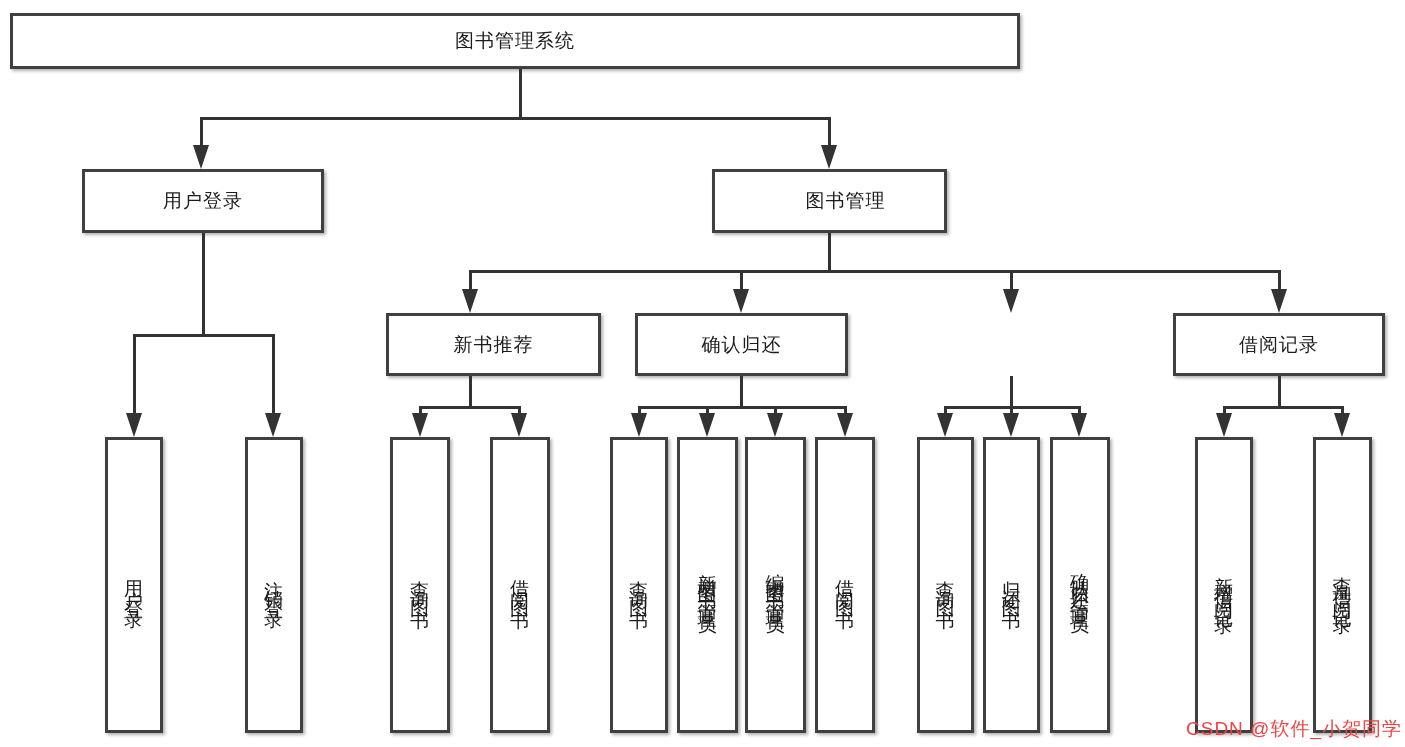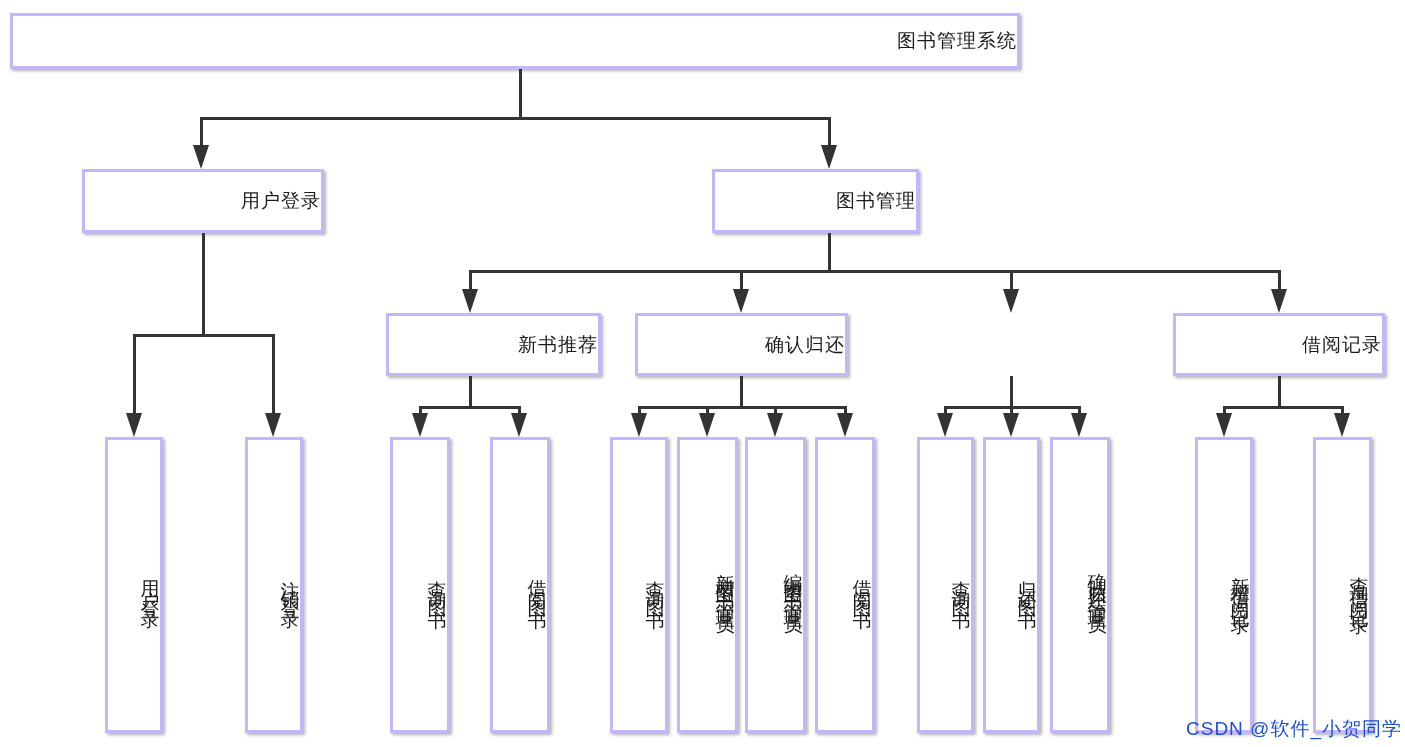--- a/index.html
+++ b/index.html
@@ -6,24 +6,24 @@
   body{
     width:1405px;height:747px;position:relative;overflow:hidden;
     font-family:"Liberation Sans","DejaVu Sans",sans-serif;
     color:#1c1c1c;
   }
   .canvas{position:absolute;left:0;top:0;width:1405px;height:747px;}
 
   
   .box{
     position:absolute;
-    border:3px solid #c4b5fd;
+    border:3px solid #404040;
     background:#ffffff;
     box-shadow:2px 2px 3px rgba(0,0,0,0.30);
-    display:flex;align-items:center;justify-content:flex-end;
+    display:flex;align-items:center;justify-content:center;
     box-sizing:border-box;
   }
   .box .lbl{
     font-size:19px;letter-spacing:1px;white-space:nowrap;
   }
   .vbox .lbl{
     writing-mode:vertical-lr;
     text-orientation:mixed;
     font-size:19px;
     letter-spacing:10px;
@@ -36,37 +36,37 @@
   .hline{height:3px;}
   .arrow{
     position:absolute;width:0;height:0;
     border-left:8px solid transparent;
     border-right:8px solid transparent;
     border-top:24px solid #333333;
   }
 
   .watermark{
     position:absolute;left:1186px;top:716px;
-    font-size:19px;color:#1d4ed8;letter-spacing:1px;
+    font-size:19px;color:#ef4444;letter-spacing:1px;
     white-space:nowrap;z-index:5;
   }
 </style>
 </head>
 <body>
 
 <div class="canvas">
 
   <div class="box" style="left:10px;top:13px;width:1010px;height:56px;">
     <span class="lbl">图书管理系统</span>
   </div>
 
   <div class="box" style="left:82px;top:169px;width:242px;height:64px;">
     <span class="lbl">用户登录</span>
   </div>
-  <div class="box" style="left:712px;top:169px;width:207px;height:64px;padding-left:32px;">
+  <div class="box" style="left:712px;top:169px;width:235px;height:64px;padding-left:32px;">
     <span class="lbl">图书管理</span>
   </div>
 
   <div class="box" style="left:362px;top:313px;width:215px;height:63px;margin-left:24px;">
     <span class="lbl">新书推荐</span>
   </div>
   <div class="box" style="left:635px;top:313px;width:213px;height:63px;">
     <span class="lbl">确认归还</span>
   </div>
   <div class="box" style="left:1173px;top:313px;width:212px;height:63px;">

